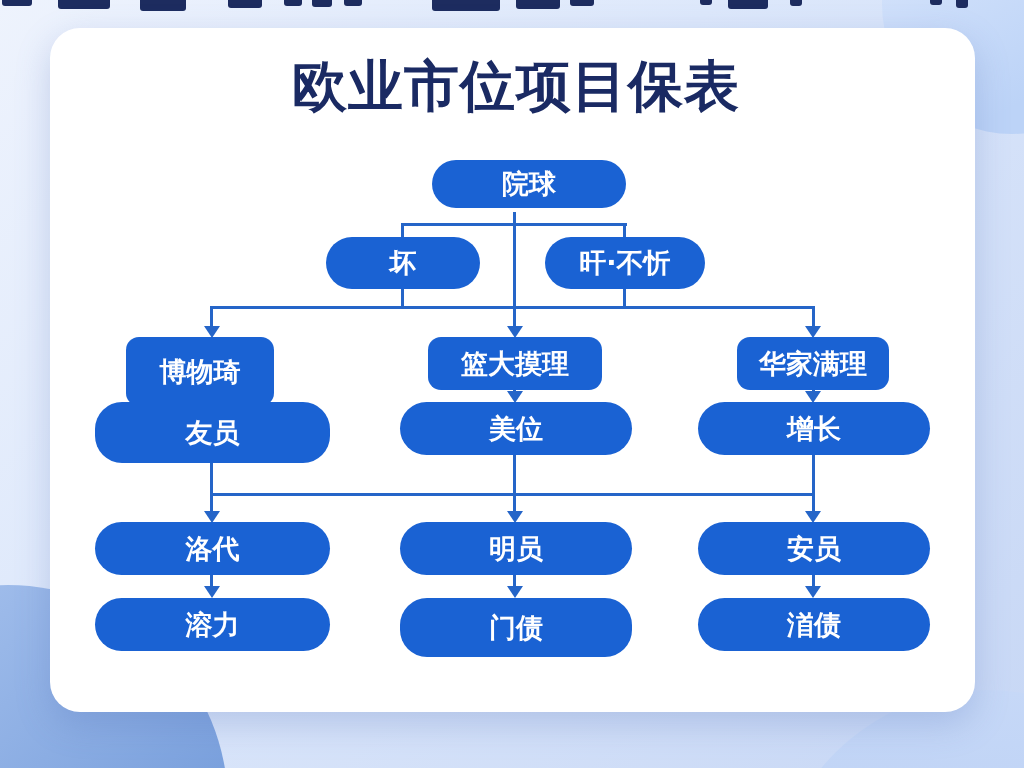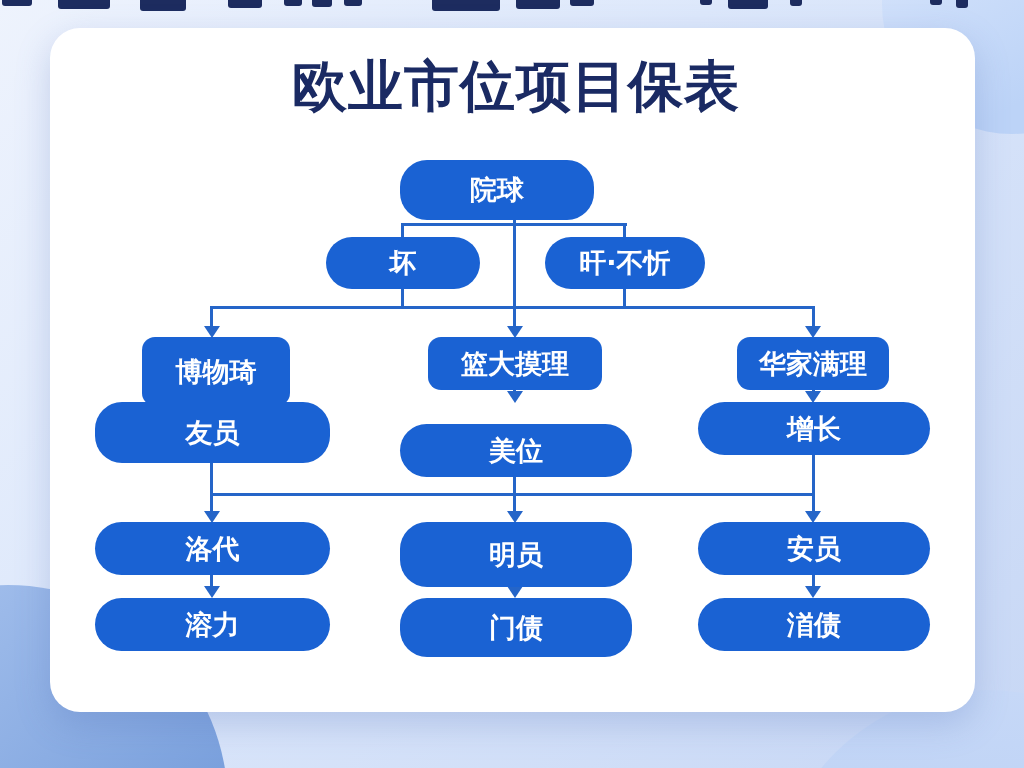--- a/index.html
+++ b/index.html
@@ -95,35 +95,35 @@
     <div class="arrow" style="left:507px;top:511px"></div>
     <div class="arrow" style="left:805px;top:511px"></div>
 
     <div class="vline" style="left:210px;top:575px;height:13px"></div>
     <div class="vline" style="left:513px;top:575px;height:13px"></div>
     <div class="vline" style="left:812px;top:575px;height:13px"></div>
     <div class="arrow" style="left:204px;top:586px"></div>
     <div class="arrow" style="left:507px;top:586px"></div>
     <div class="arrow" style="left:805px;top:586px"></div>
 
-    <div class="node pill" style="left:400px;top:160px;width:194px;height:60px">院球</div>
+    <div class="node pill" style="left:432px;top:160px;width:194px;height:48px">院球</div>
 
     <div class="node pill" style="left:326px;top:237px;width:154px;height:52px">坏</div>
     <div class="node pill" style="left:545px;top:237px;width:160px;height:52px">旰·不忻</div>
 
-    <div class="node rect" style="left:142px;top:337px;width:148px;height:69px">博物琦</div>
+    <div class="node rect" style="left:126px;top:337px;width:148px;height:69px">博物琦</div>
     <div class="node rect" style="left:428px;top:337px;width:174px;height:53px">篮大摸理</div>
     <div class="node rect" style="left:737px;top:337px;width:152px;height:53px">华家满理</div>
 
     <div class="node pill" style="left:95px;top:402px;width:235px;height:61px">友员</div>
-    <div class="node pill" style="left:400px;top:424px;width:232px;height:53px">美位</div>
+    <div class="node pill" style="left:400px;top:402px;width:232px;height:53px">美位</div>
     <div class="node pill" style="left:698px;top:402px;width:232px;height:53px">增长</div>
 
     <div class="node pill" style="left:95px;top:522px;width:235px;height:53px">洛代</div>
-    <div class="node pill" style="left:400px;top:522px;width:232px;height:65px">明员</div>
+    <div class="node pill" style="left:400px;top:522px;width:232px;height:53px">明员</div>
     <div class="node pill" style="left:698px;top:522px;width:232px;height:53px">安员</div>
 
     <div class="node pill" style="left:95px;top:598px;width:235px;height:53px">溶力</div>
     <div class="node pill" style="left:400px;top:598px;width:232px;height:59px">门债</div>
     <div class="node pill" style="left:698px;top:598px;width:232px;height:53px">渞债</div>
 
   </div>
 </div>
 
 </body></html>

